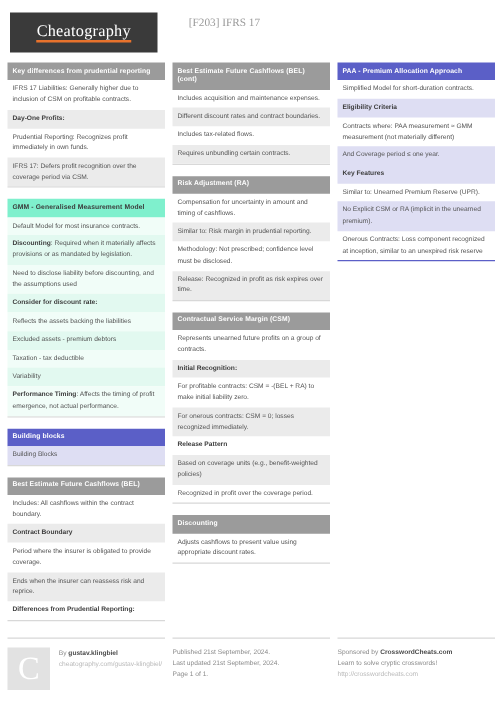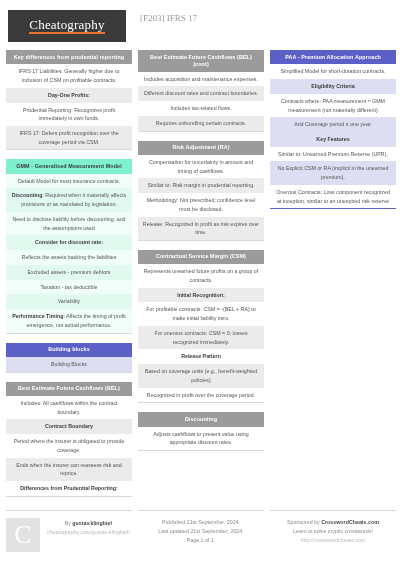--- a/index.html
+++ b/index.html
@@ -13,21 +13,20 @@
     font-family: "Liberation Sans", sans-serif;
     color: #4d4d4d;
     overflow: hidden;
   }
   .page {
     width: 400px;
     height: 566px;
     position: relative;
     box-sizing: border-box;
     padding: 0 6px;
-    text-align: center;
   }
 
   
   .header {
     display: flex;
     align-items: flex-start;
     padding: 10px 2px 8px 2px;
   }
   .logo-box {
     background: #3a3a3a;
@@ -41,21 +40,21 @@
   .logo-text {
     color: #ffffff;
     font-family: "Liberation Serif", serif;
     font-size: 13px;
     letter-spacing: .2px;
     border-bottom: 2px solid #e8722c;
     padding-bottom: 1px;
     line-height: 1;
   }
   .title-block {
-    margin-left: 14px;
+    margin-left: 25px;
     padding-top: 2px;
     line-height: 1.35;
   }
   .sheet-title {
     font-family: "Liberation Serif", serif;
     font-size: 9px;
     color: #9a9a9a;
   }
   .byline {
     font-family: "Liberation Serif", serif;

